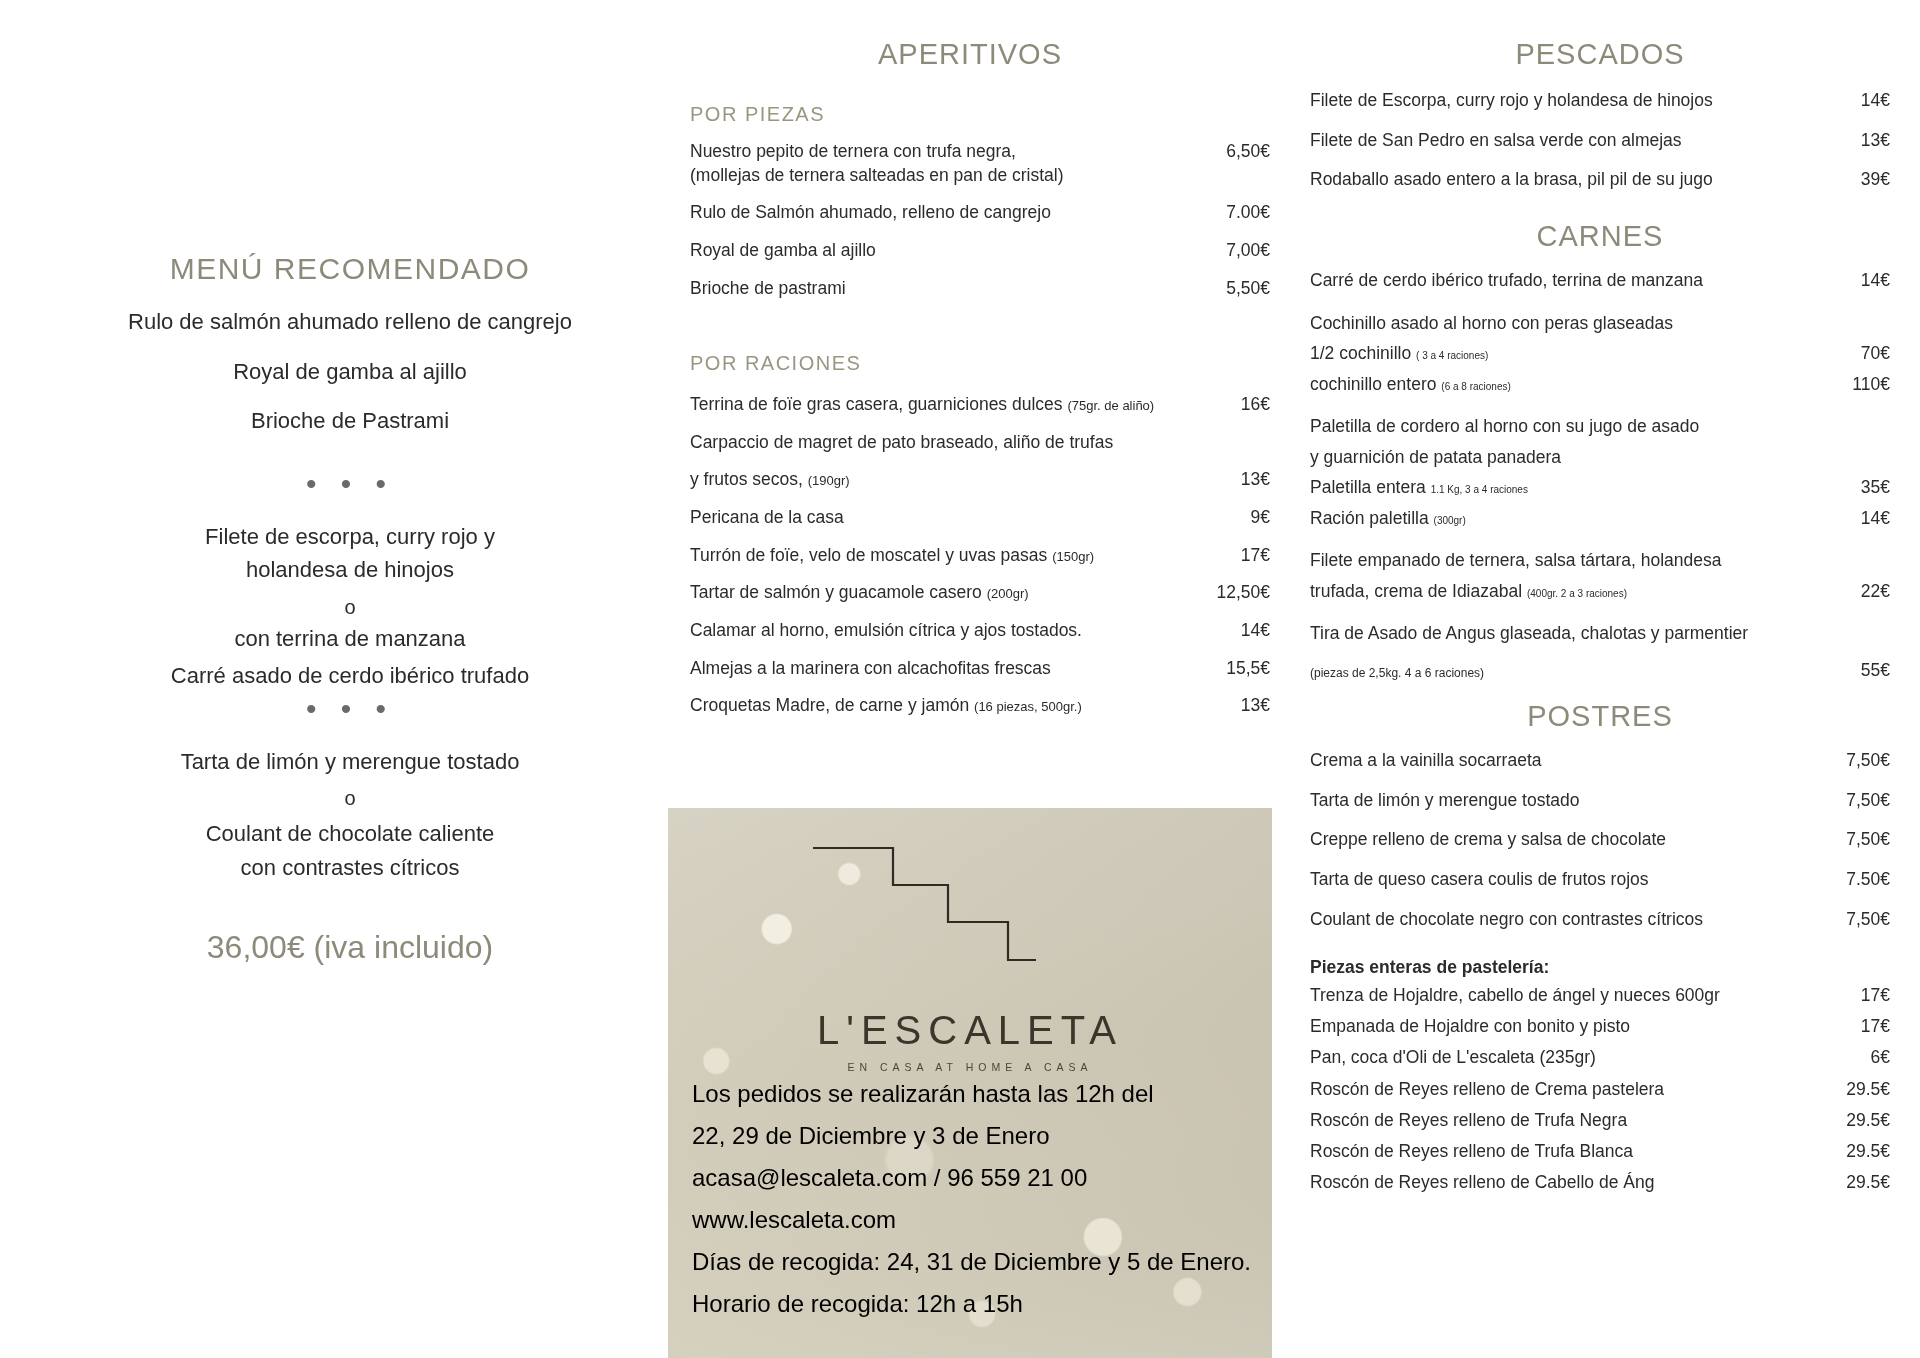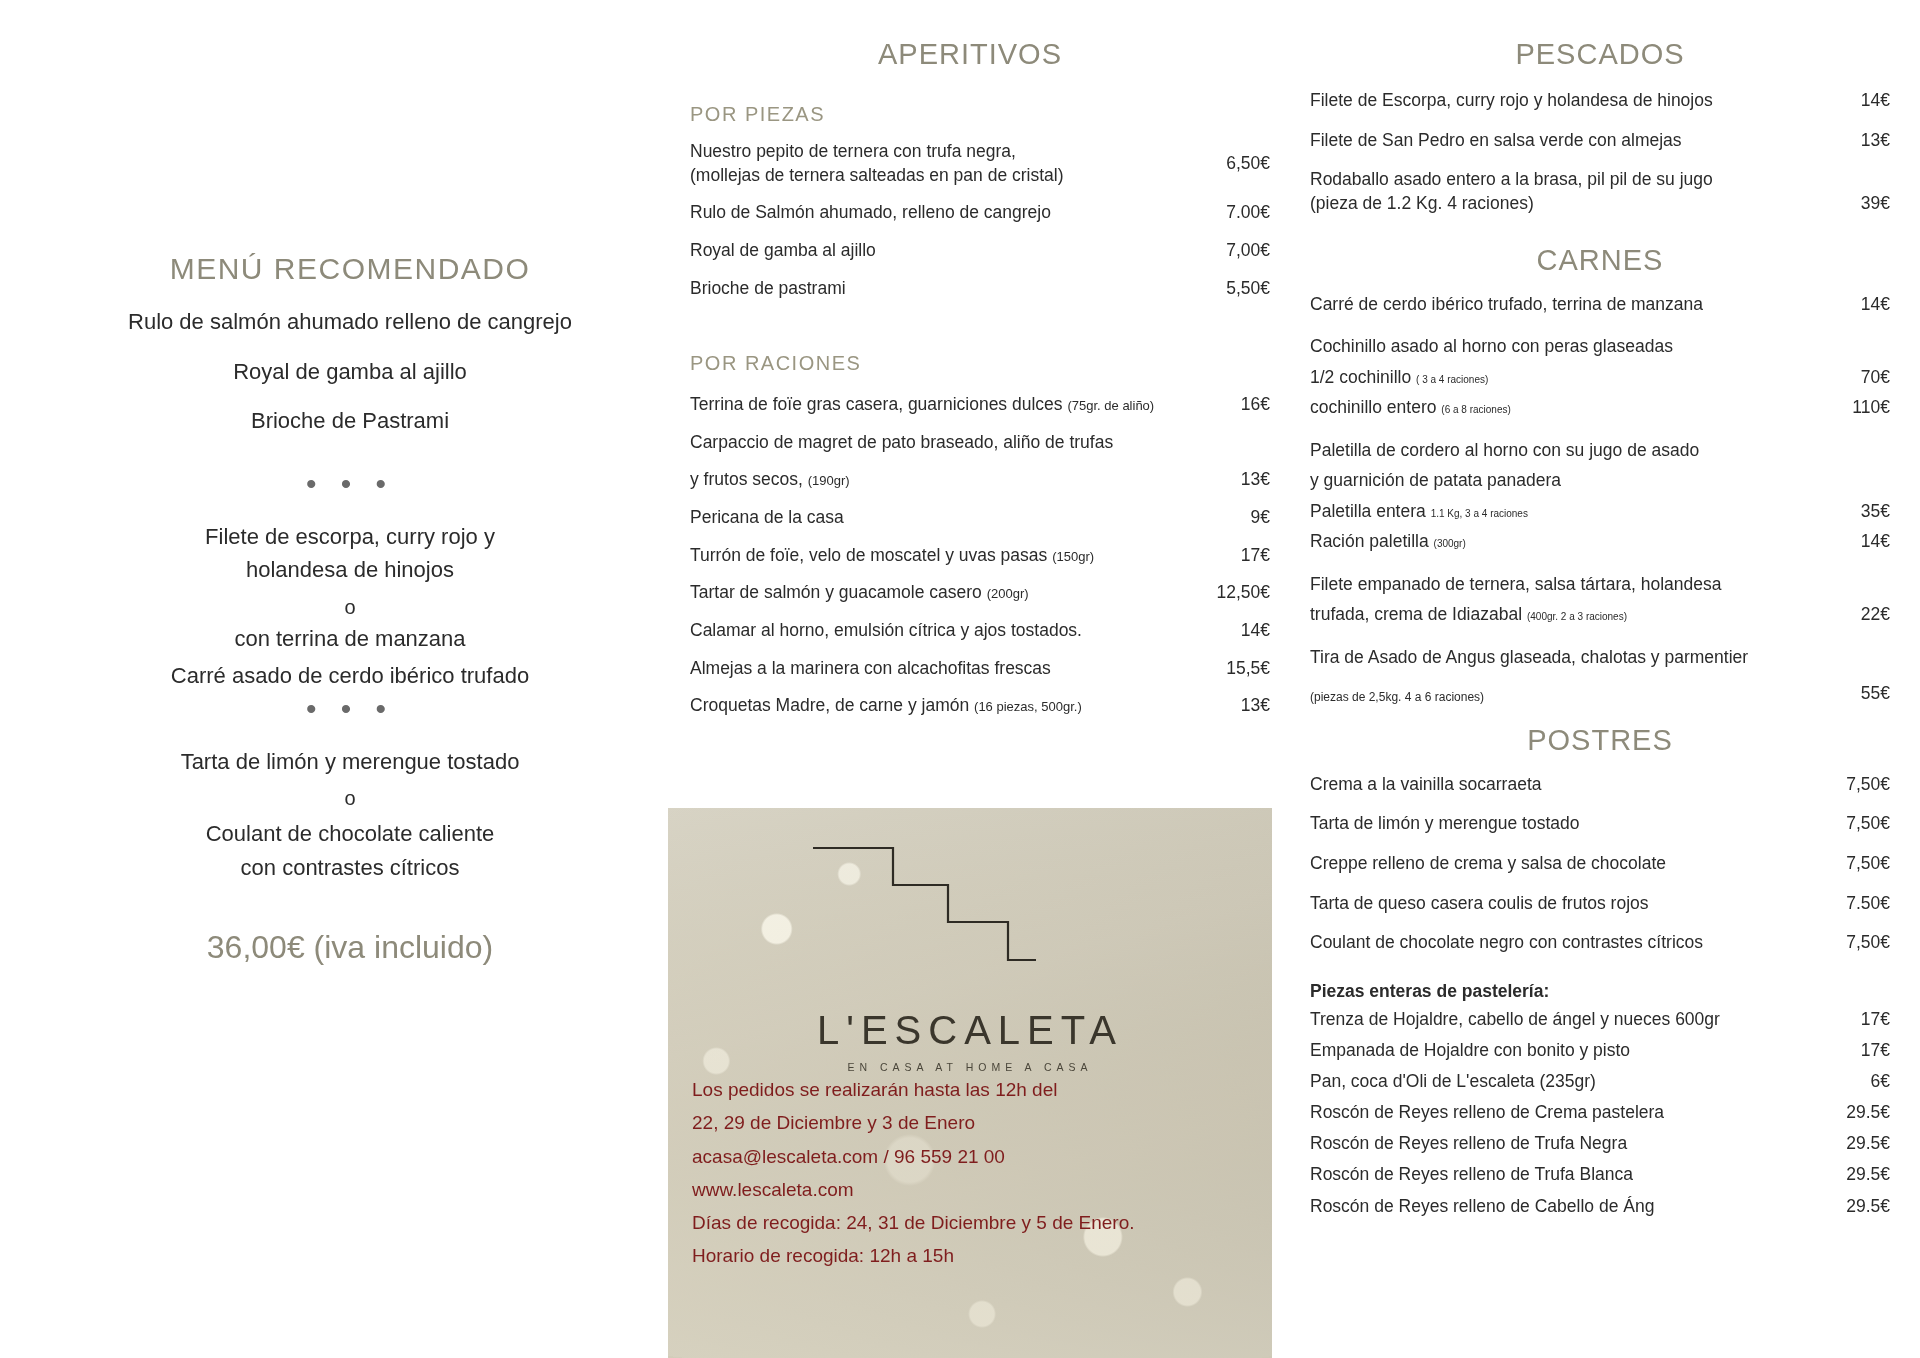--- a/index.html
+++ b/index.html
@@ -88,21 +88,21 @@
     align-items: flex-end;
     justify-content: space-between;
     font-size: 17.5px;
     line-height: 1.35;
     margin-top: 14px;
     color: #2b2b2b;
   }
   .item .nm { flex: 1 1 auto; padding-right: 12px; }
   .item .pr { flex: 0 0 auto; white-space: nowrap; text-align: right; min-width: 56px; }
   .item .qty { font-size: 13px; }
-  .item-2l { align-items: center; }
+  .item-2l { align-items: flex-start; }
 
   
   .photo {
     position: absolute;
     left: 668px;
     top: 808px;
     width: 604px;
     height: 550px;
     overflow: hidden;
     background: #b6ae96;
@@ -153,22 +153,22 @@
   .brand-sub {
     font-size: 10.5px;
     letter-spacing: 5px;
     margin-top: 8px;
     color: #4a463a;
   }
   .photo-text {
     position: absolute;
     left: 24px; right: 18px;
     top: 265px;
-    color: #7f1d1d;
-    font-size: 19px;
+    color: #000000;
+    font-size: 24px;
     line-height: 1.75;
   }
 
   
   .col-right {
     position: absolute;
     left: 1300px;
     top: 0;
     width: 600px;
     height: 100%;
@@ -325,21 +325,20 @@
         <div class="nm">Filete de Escorpa, curry rojo y holandesa de hinojos</div>
         <div class="pr">14€</div>
       </div>
       <div class="r-item">
         <div class="nm">Filete de San Pedro en salsa verde con almejas</div>
         <div class="pr">13€</div>
       </div>
       <div class="r-item">
         <div class="nm">
           <div>Rodaballo asado entero a la brasa, pil pil de su jugo</div>
-          <div> (pieza de 1.2 Kg. 4 raciones)</div>
         </div>
         <div class="pr">39€</div>
       </div>
     </div>
 
     <div class="sec-title" style="margin-top:28px">CARNES</div>
 
     <div class="r-items" style="margin-top:16px">
       <div class="r-item">
         <div class="nm">Carré  de cerdo ibérico trufado, terrina de manzana</div>

